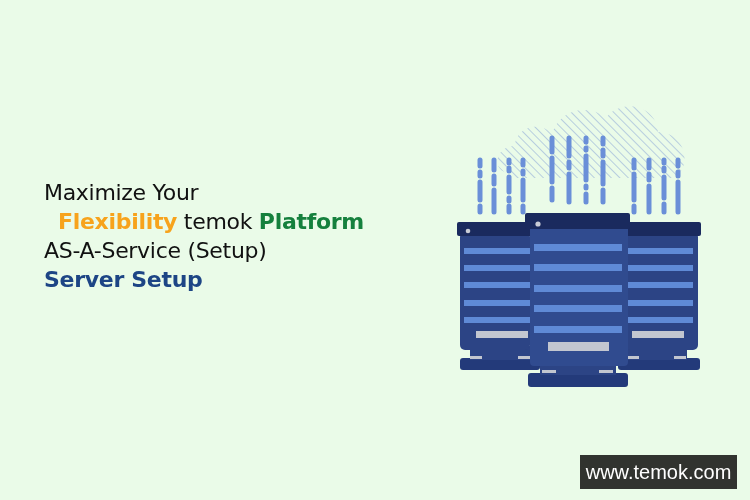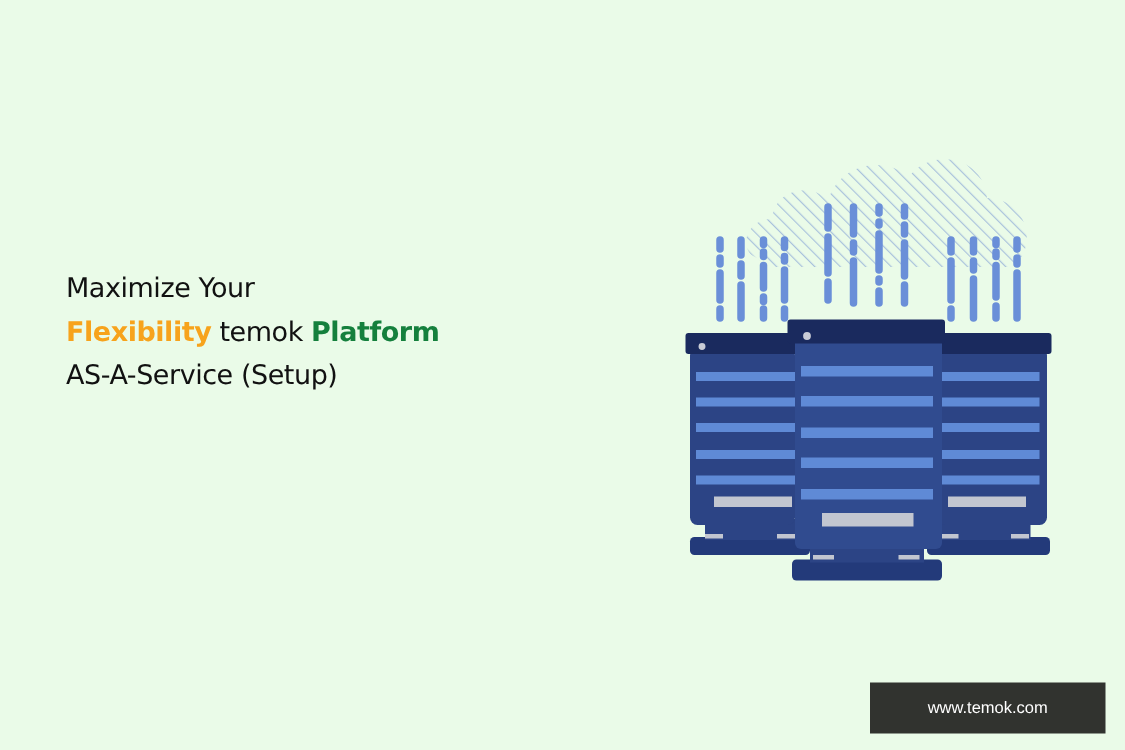--- a/index.html
+++ b/index.html
@@ -1,32 +1,33 @@
 <!DOCTYPE html>
 <html><head>
 <meta charset="utf-8">
 <style>
   html,body{margin:0;padding:0;}
   body{width:750px;height:500px;background:#eafbe8;position:relative;overflow:hidden;font-family:"DejaVu Sans","Liberation Sans",sans-serif;}
-  .headline{position:absolute;left:44px;top:178px;margin:0;font-size:18px;line-height:29px;font-weight:normal;color:#111;letter-spacing:-0.3px;}
+  .headline{position:absolute;left:44px;top:178px;margin:0;font-size:22px;line-height:29px;font-weight:normal;color:#111;letter-spacing:-0.3px;}
   .headline .line{display:block;white-space:nowrap;}
   .bold{font-weight:bold;}
-  .c-orange{color:#f7a31c;}
+  .c-orange{color:#f7a31c;margin-left:14px;}
   .c-green{color:#15803d;}
   .c-navy{color:#1d4585;}
-  .badge{position:absolute;left:580px;top:455px;width:157px;height:34px;background:#31332f;color:#fff;font-size:11px;line-height:34px;text-align:center;font-family:"Liberation Sans",sans-serif;}
+  .badge{position:absolute;left:580px;top:455px;width:157px;height:34px;background:#31332f;color:#fff;font-size:20px;line-height:34px;text-align:center;font-family:"Liberation Sans",sans-serif;}
   svg.art{position:absolute;left:0;top:0;}
 </style>
 </head>
 <body>
 
 <h1 class="headline">
   <span class="line">Maximize Your</span>
   <span class="line"><span class="bold c-orange">Flexibility</span> <span>temok</span> <span class="bold c-green">Platform</span></span>
   <span class="line">AS-A-Service (Setup)</span>
+  <span class="line bold c-navy">Server Setup</span>
 </h1>
 
 <svg class="art" width="750" height="500" viewBox="0 0 750 500">
   <defs>
     <pattern id="hatch" width="6" height="6" patternUnits="userSpaceOnUse" patternTransform="rotate(-45)">
       <rect width="6" height="6" fill="none"></rect>
       <line x1="0" y1="0" x2="0" y2="6" stroke="#a9c2dc" stroke-width="1.6"></line>
     </pattern>
   </defs>
 

